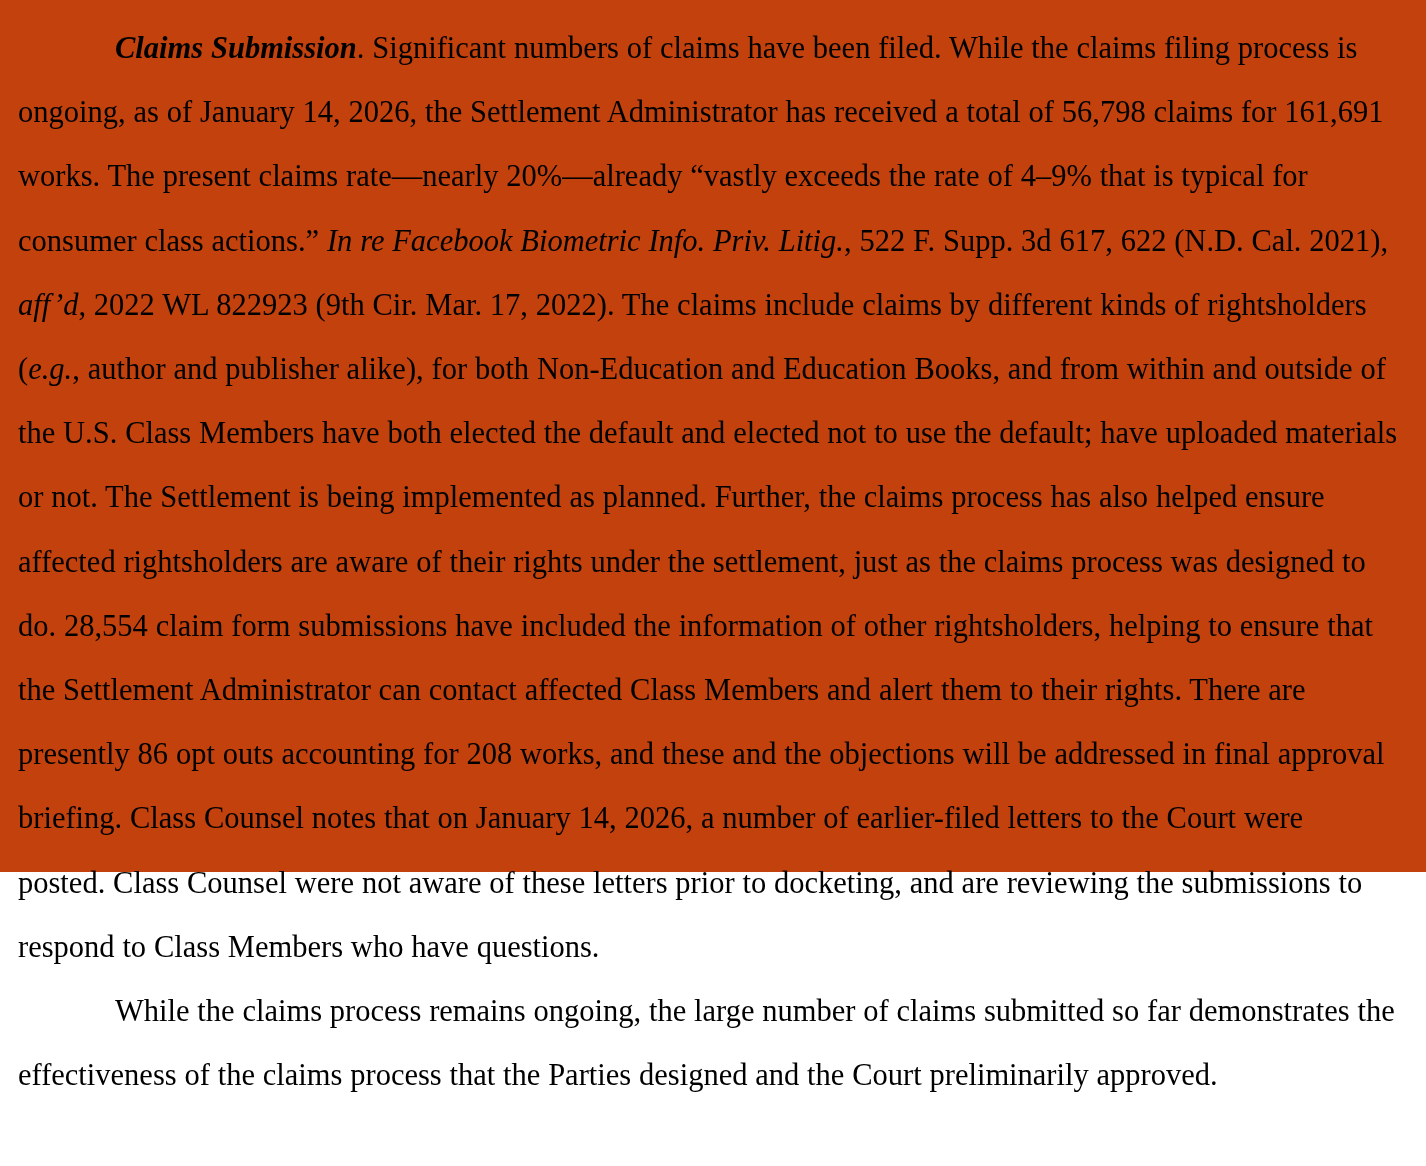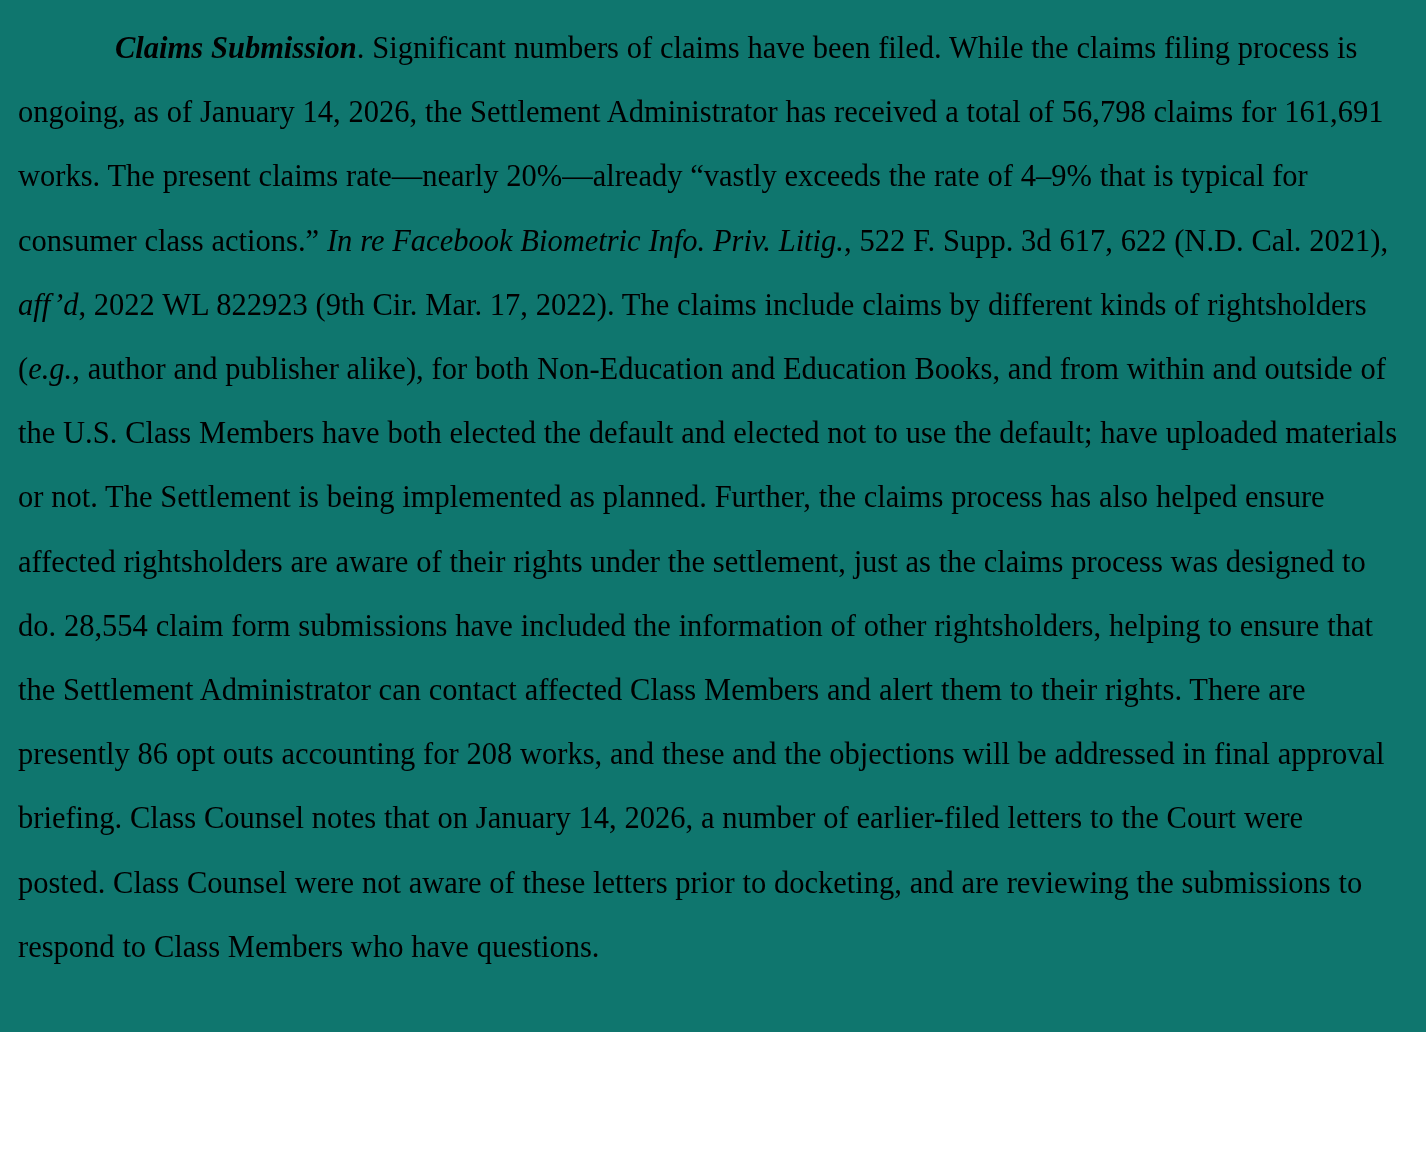--- a/index.html
+++ b/index.html
@@ -10,22 +10,22 @@
   body {
     width: 1426px;
     height: 1166px;
     overflow: hidden;
     font-family: "Liberation Serif", "DejaVu Serif", serif;
     color: #000000;
   }
   .page {
     position: relative;
     width: 1426px;
-    height: 1032px;
-    background: #0f766e;
+    height: 872px;
+    background: #c2410c;
     box-sizing: border-box;
     padding: 0;
   }
   .doc-body {
     position: absolute;
     left: 18px;
     top: 0;
     width: 1380px;
   }
   p.para {
@@ -56,15 +56,16 @@
   }
 </style>
 </head>
 <body>
 
 <div class="page">
   <div class="doc-body">
 
     <p class="para para-first"><span class="bi">Claims Submission</span><span class="rm">. Significant numbers of claims have been filed. While the claims filing process is ongoing, as of January 14, 2026, the Settlement Administrator has received a total of 56,798 claims for 161,691 works. The present claims rate—nearly 20%—already “vastly exceeds the rate of 4–9% that is typical for consumer class actions.” </span><span class="it">In re Facebook Biometric Info. Priv. Litig.</span><span class="rm">, 522 F. Supp. 3d 617, 622 (N.D. Cal. 2021), </span><span class="it">aff’d</span><span class="rm">, 2022 WL 822923 (9th Cir. Mar. 17, 2022). The claims include claims by different kinds of rightsholders (</span><span class="it">e.g.</span><span class="rm">, author and publisher alike), for both Non-Education and Education Books, and from within and outside of the U.S. Class Members have both elected the default and elected not to use the default; have uploaded materials or not. The Settlement is being implemented as planned. Further, the claims process has also helped ensure affected rightsholders are aware of their rights under the settlement, just as the claims process was designed to do. 28,554 claim form submissions have included the information of other rightsholders, helping to ensure that the Settlement Administrator can contact affected Class Members and alert them to their rights. There are presently 86 opt outs accounting for 208 works, and these and the objections will be addressed in final approval briefing. Class Counsel notes that on January 14, 2026, a number of earlier-filed letters to the Court were posted. Class Counsel were not aware of these letters prior to docketing, and are reviewing the submissions to respond to Class Members who have questions.</span></p>
 
+    <p class="para"><span class="rm">While the claims process remains ongoing, the large number of claims submitted so far demonstrates the effectiveness of the claims process that the Parties designed and the Court preliminarily approved.</span></p>
 
   </div>
 </div>
 
 </body></html>

